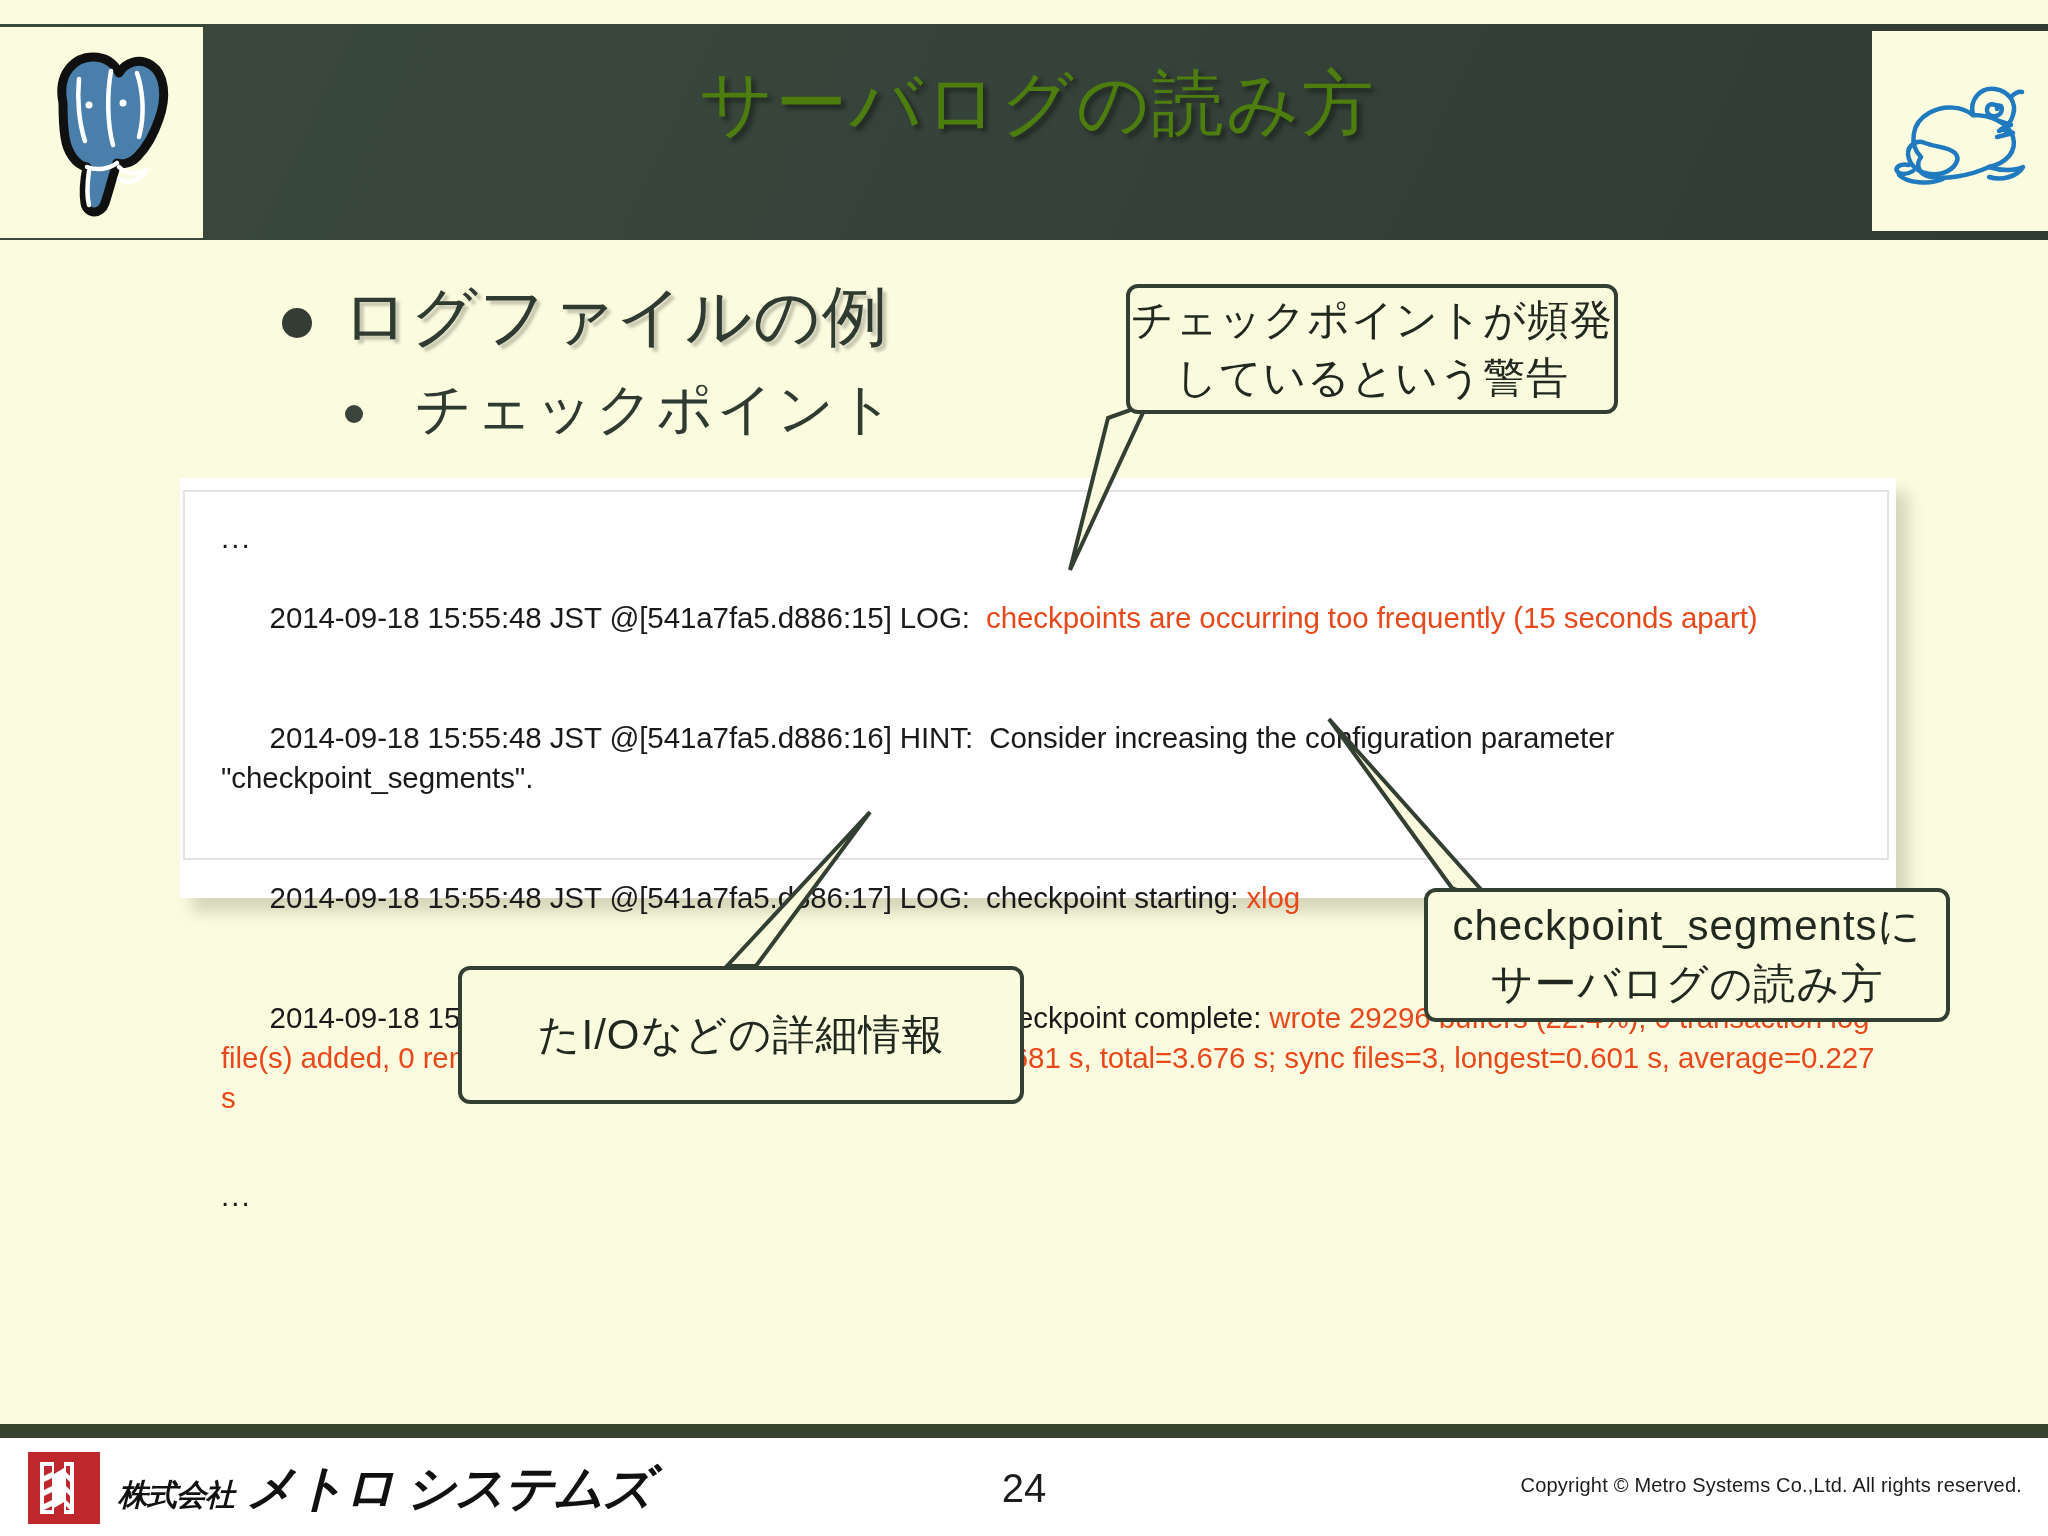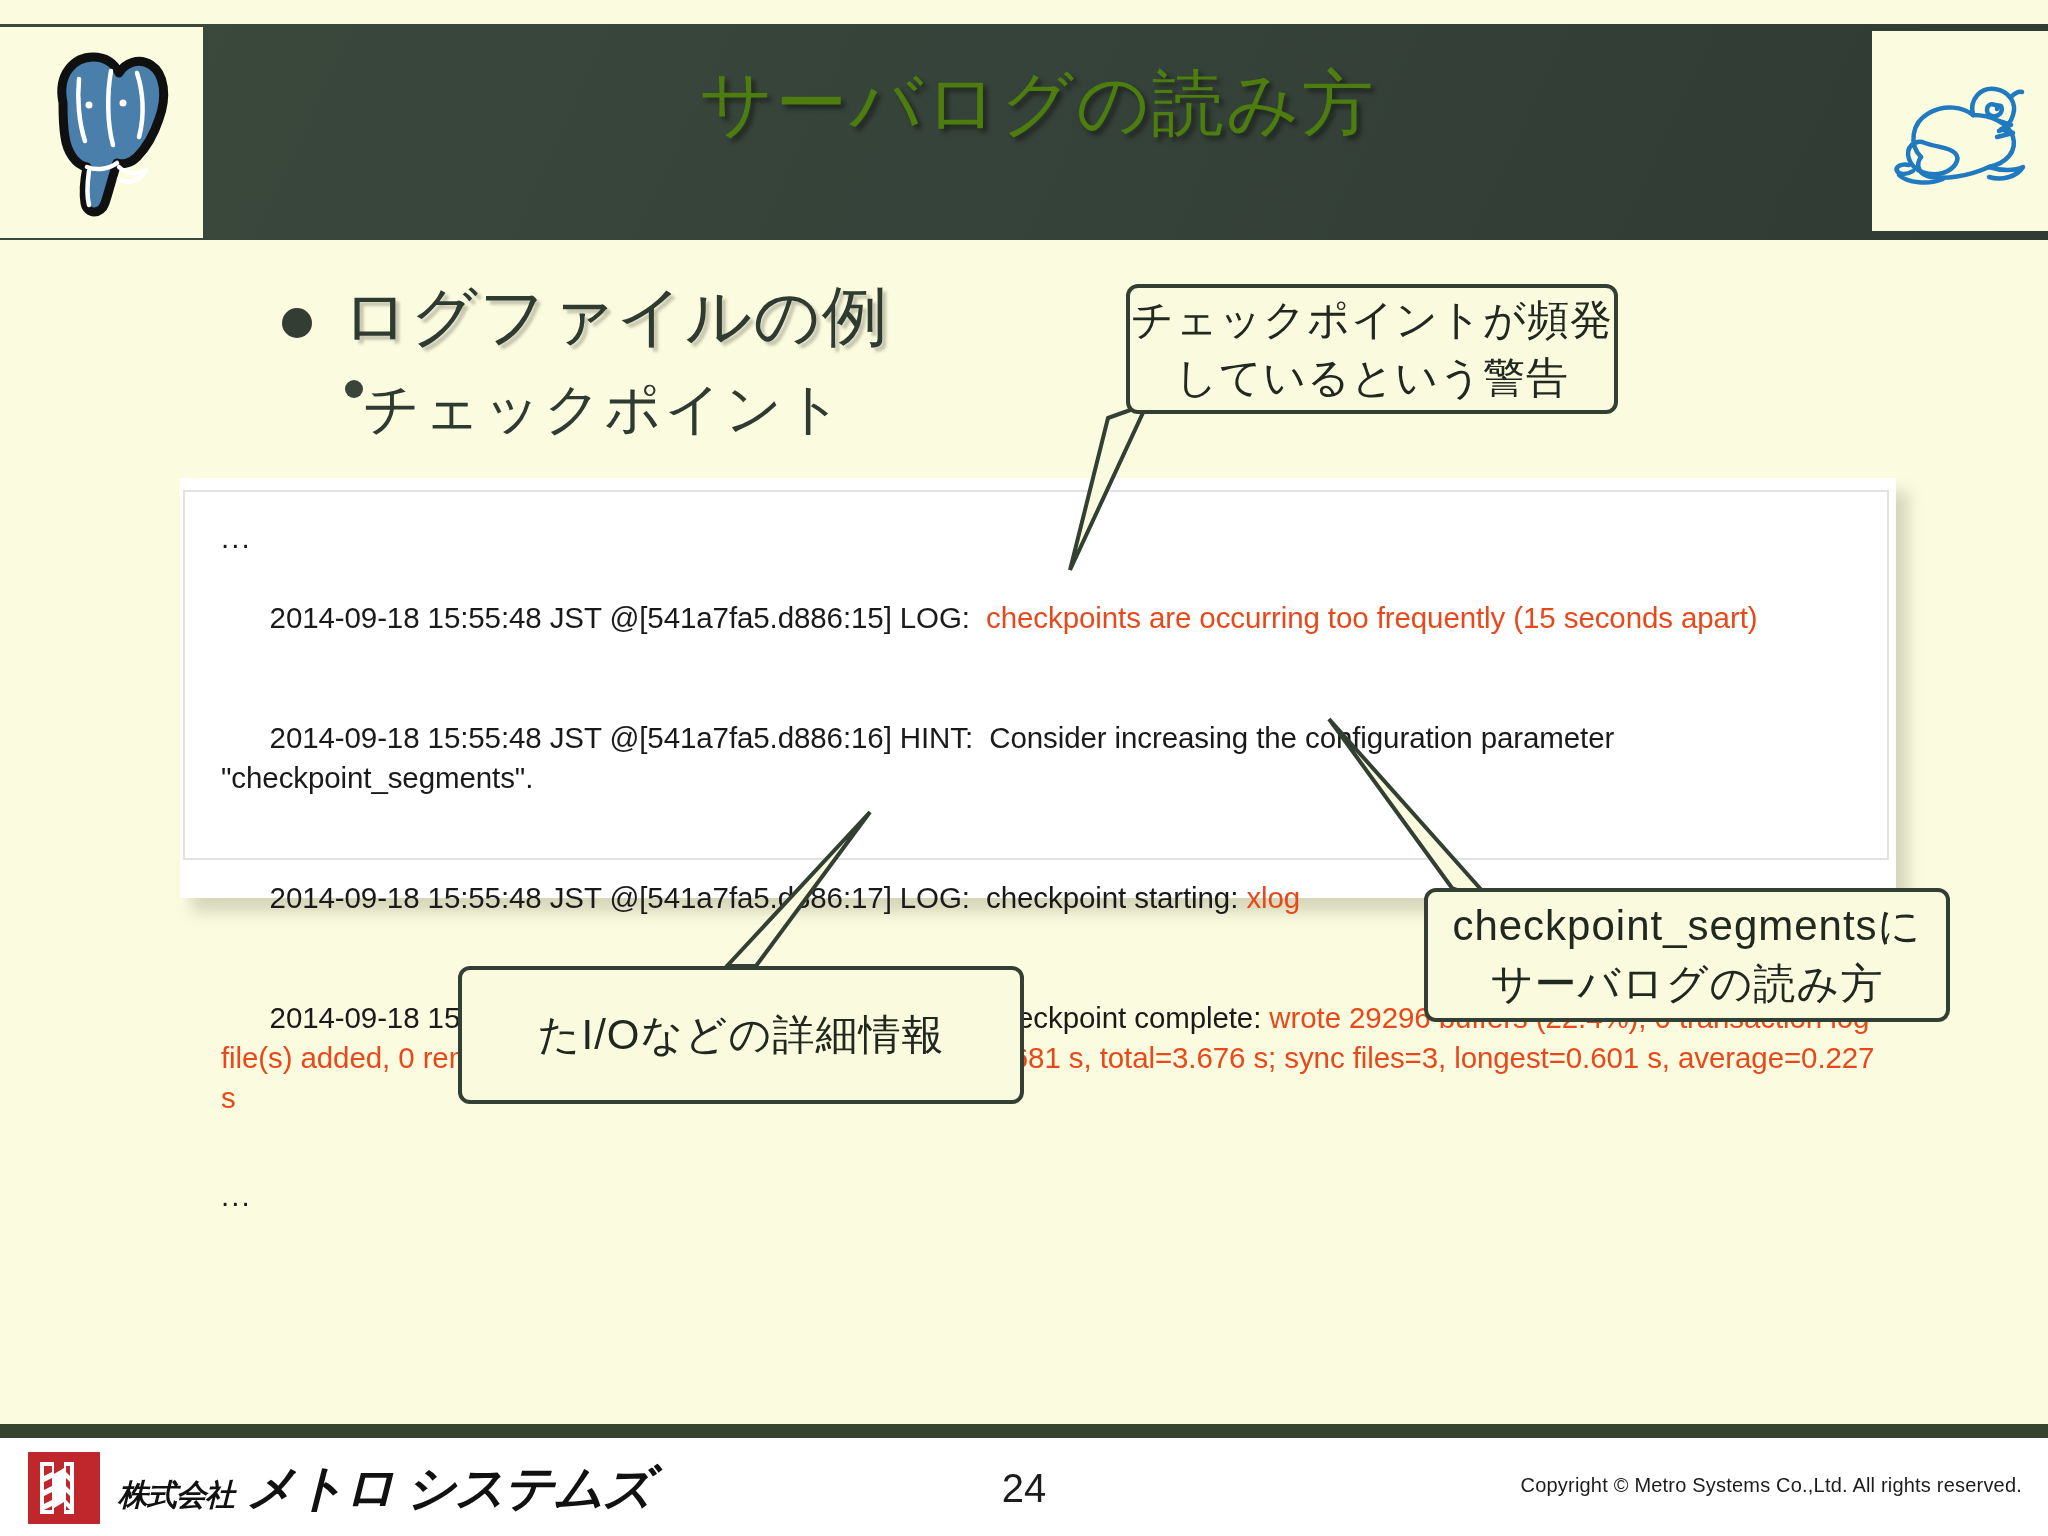--- a/index.html
+++ b/index.html
@@ -90,20 +90,22 @@
     color: #2f3a30;
     letter-spacing: 1px;
     text-shadow: 4px 4px 3px rgba(130,130,110,0.45);
     white-space: nowrap;
   }
   .bullet-l2 {
     position: absolute;
     left: 345px;
     top: 372px;
     display: flex;
+    align-items: center;
+    gap: 52px;
   }
   .bullet-l2 .dot {
     width: 18px;
     height: 18px;
     border-radius: 50%;
     background: #3a443a;
     flex: 0 0 auto;
     margin-top: 8px;
   }
   .bullet-l2 .txt {

